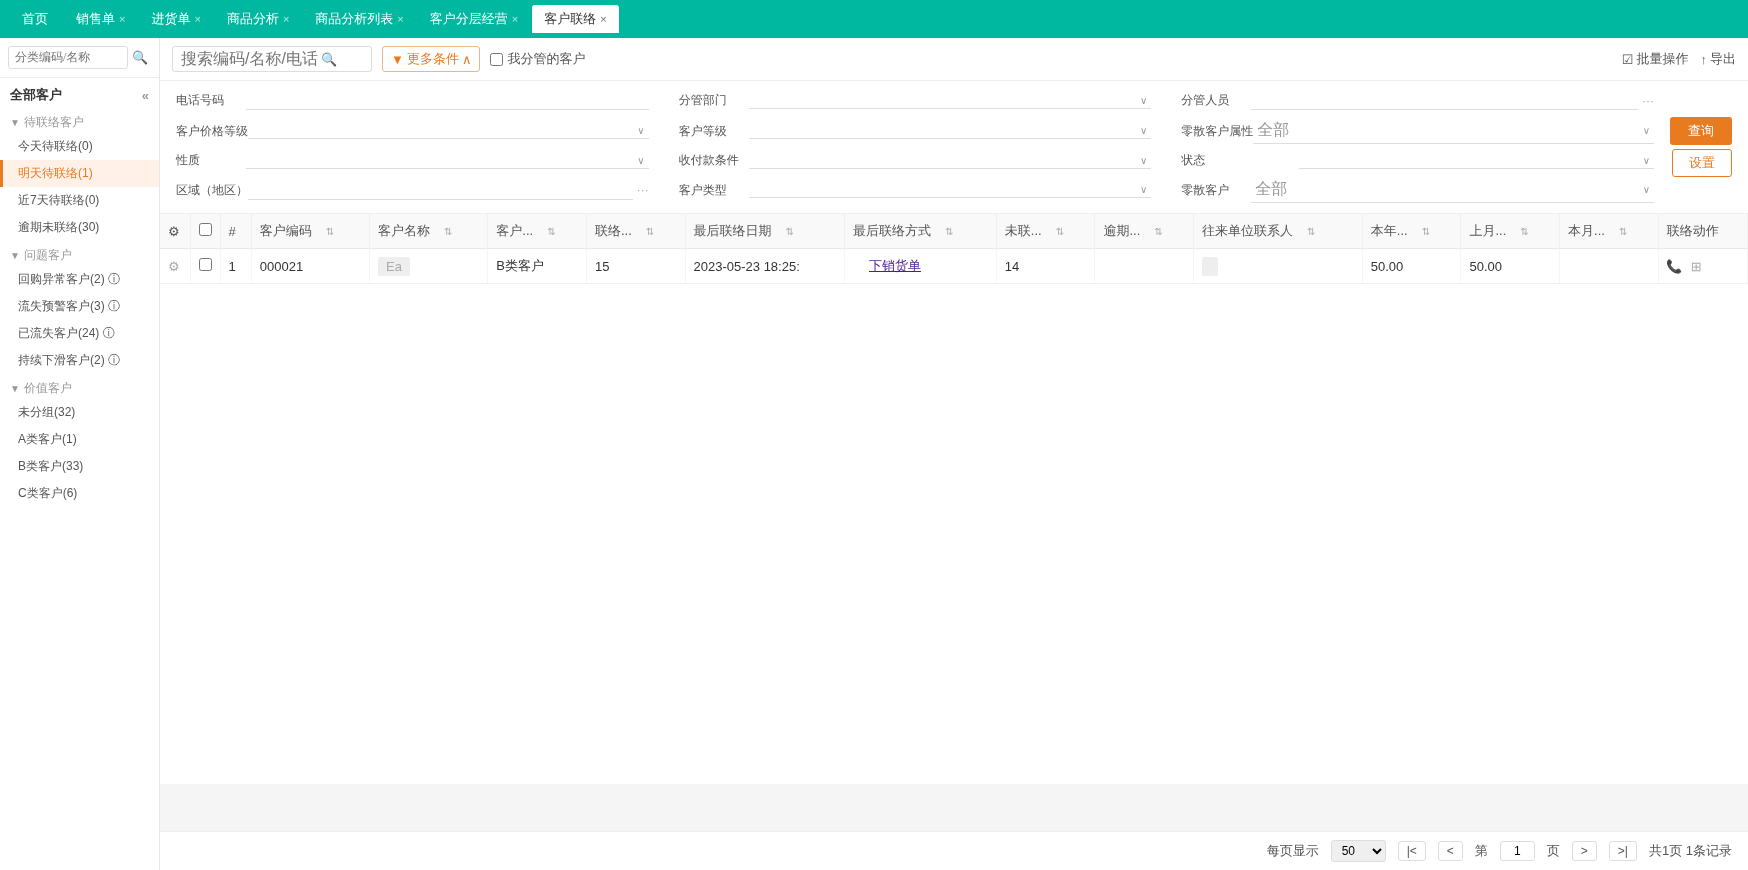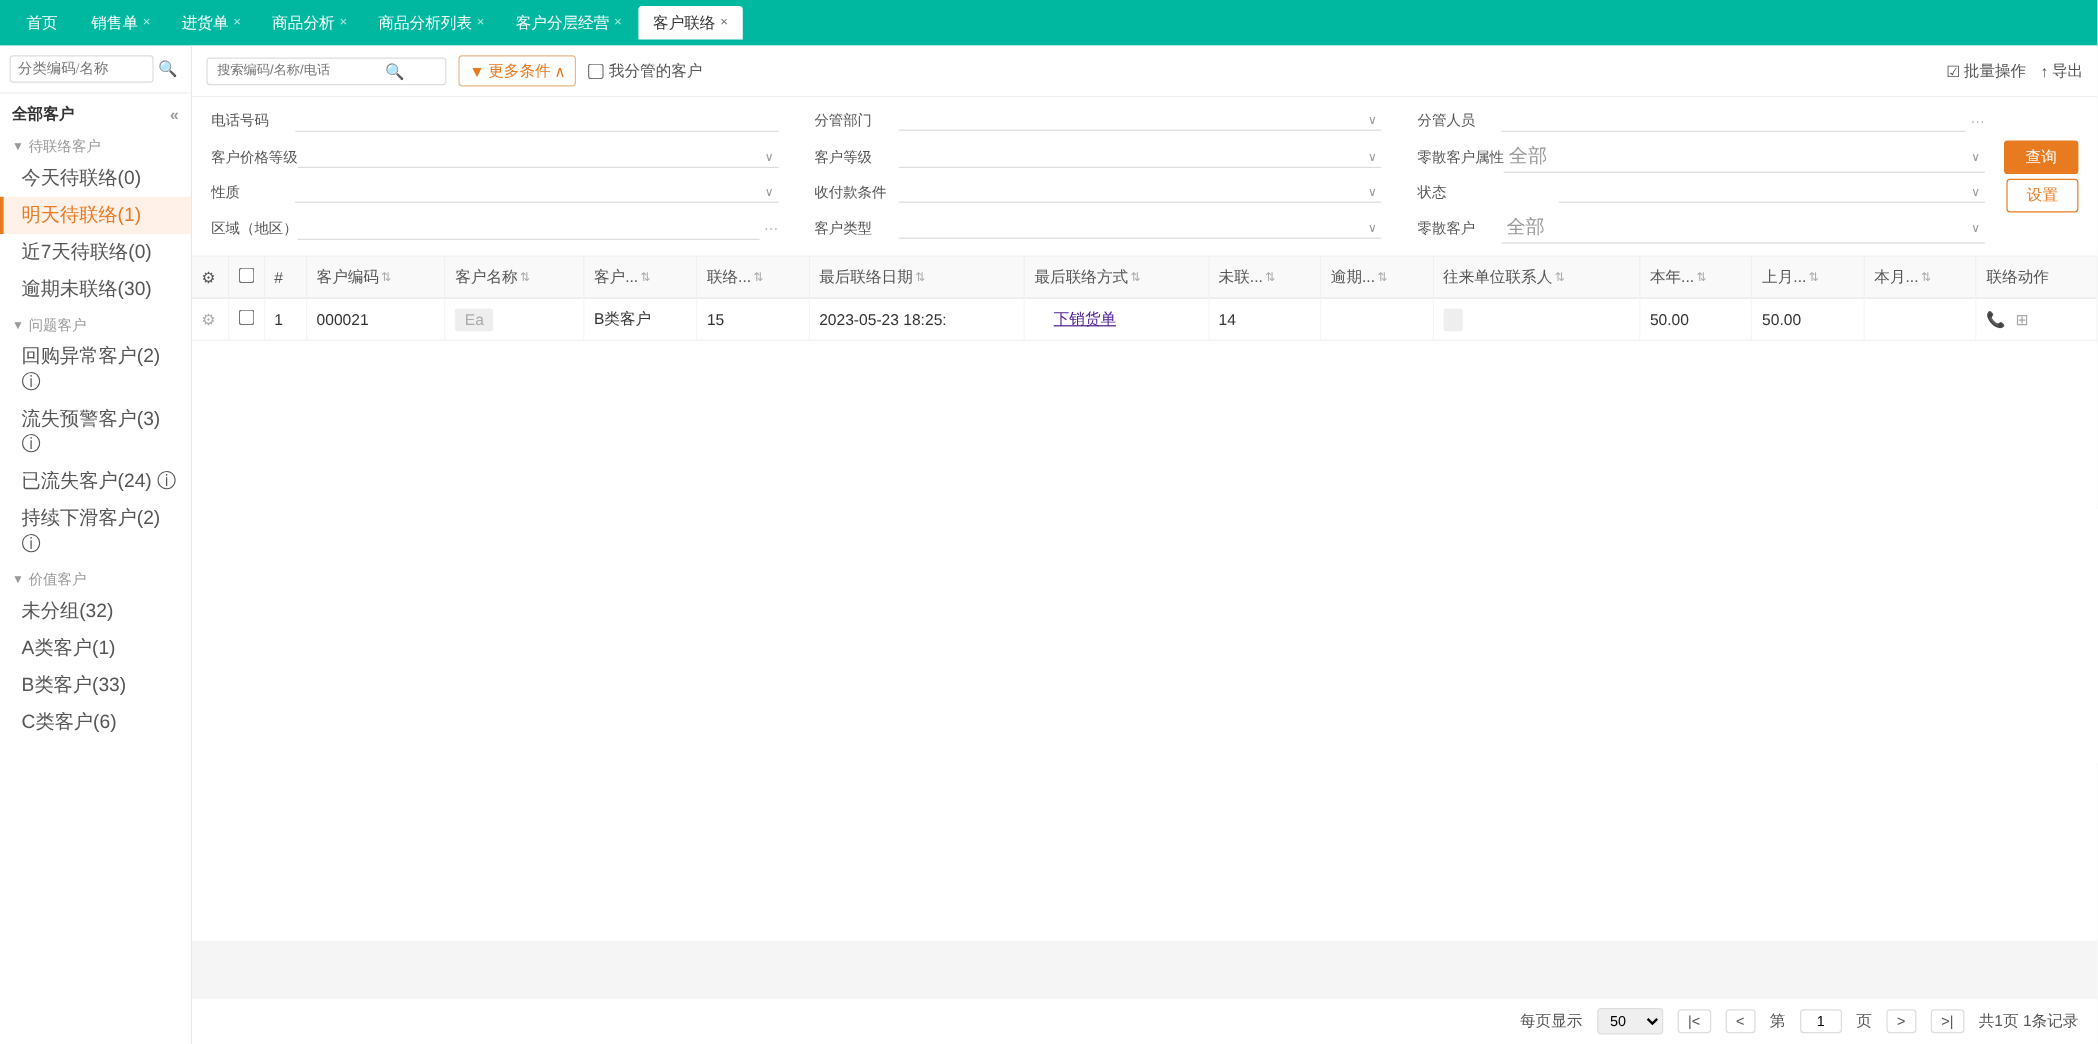--- a/index.html
+++ b/index.html
@@ -93,21 +93,21 @@
       gap: 4px;
     }
     .sidebar-group-label::before {
       content: '▼';
       font-size: 10px;
     }
     .sidebar-item {
       padding: 5px 10px 5px 18px;
       cursor: pointer;
       color: #555;
-      font-size: 16px;
+      font-size: 12px;
     }
     .sidebar-item.active {
       background: #fff0e8;
       color: #e87a20;
       border-left: 3px solid #e87a20;
       padding-left: 15px;
     }
 
     
     .content-area {
@@ -132,21 +132,21 @@
       align-items: center;
       border: 1px solid #ddd;
       border-radius: 3px;
       padding: 3px 8px;
       background: #fff;
       width: 200px;
     }
     .search-input-wrap input {
       border: none;
       outline: none;
-      font-size: 11px;
+      font-size: 16px;
       width: 160px;
       color: #999;
     }
     .search-input-wrap .s-icon { color: #aaa; }
     .filter-btn {
       display: flex;
       align-items: center;
       gap: 3px;
       color: #e87a20;
       cursor: pointer;
@@ -279,21 +279,21 @@
     td {
       padding: 8px 8px;
       color: #333;
       border-bottom: 1px solid #f0f0f0;
       border-right: 1px solid #f5f5f5;
       white-space: nowrap;
     }
     .th-sort {
       display: flex;
       align-items: center;
-      gap: 2px;
+      gap: 14px;
       cursor: pointer;
     }
     .sort-icon { color: #aaa; font-size: 10px; }
     .link-text { color: #4c1d95; cursor: pointer; text-decoration: underline; margin-left: 16px; }
     .action-icons { display: flex; gap: 8px; align-items: center; }
     .action-icon { color: #aaa; cursor: pointer; }
 
     
     .table-footer {
       background: #fff;

